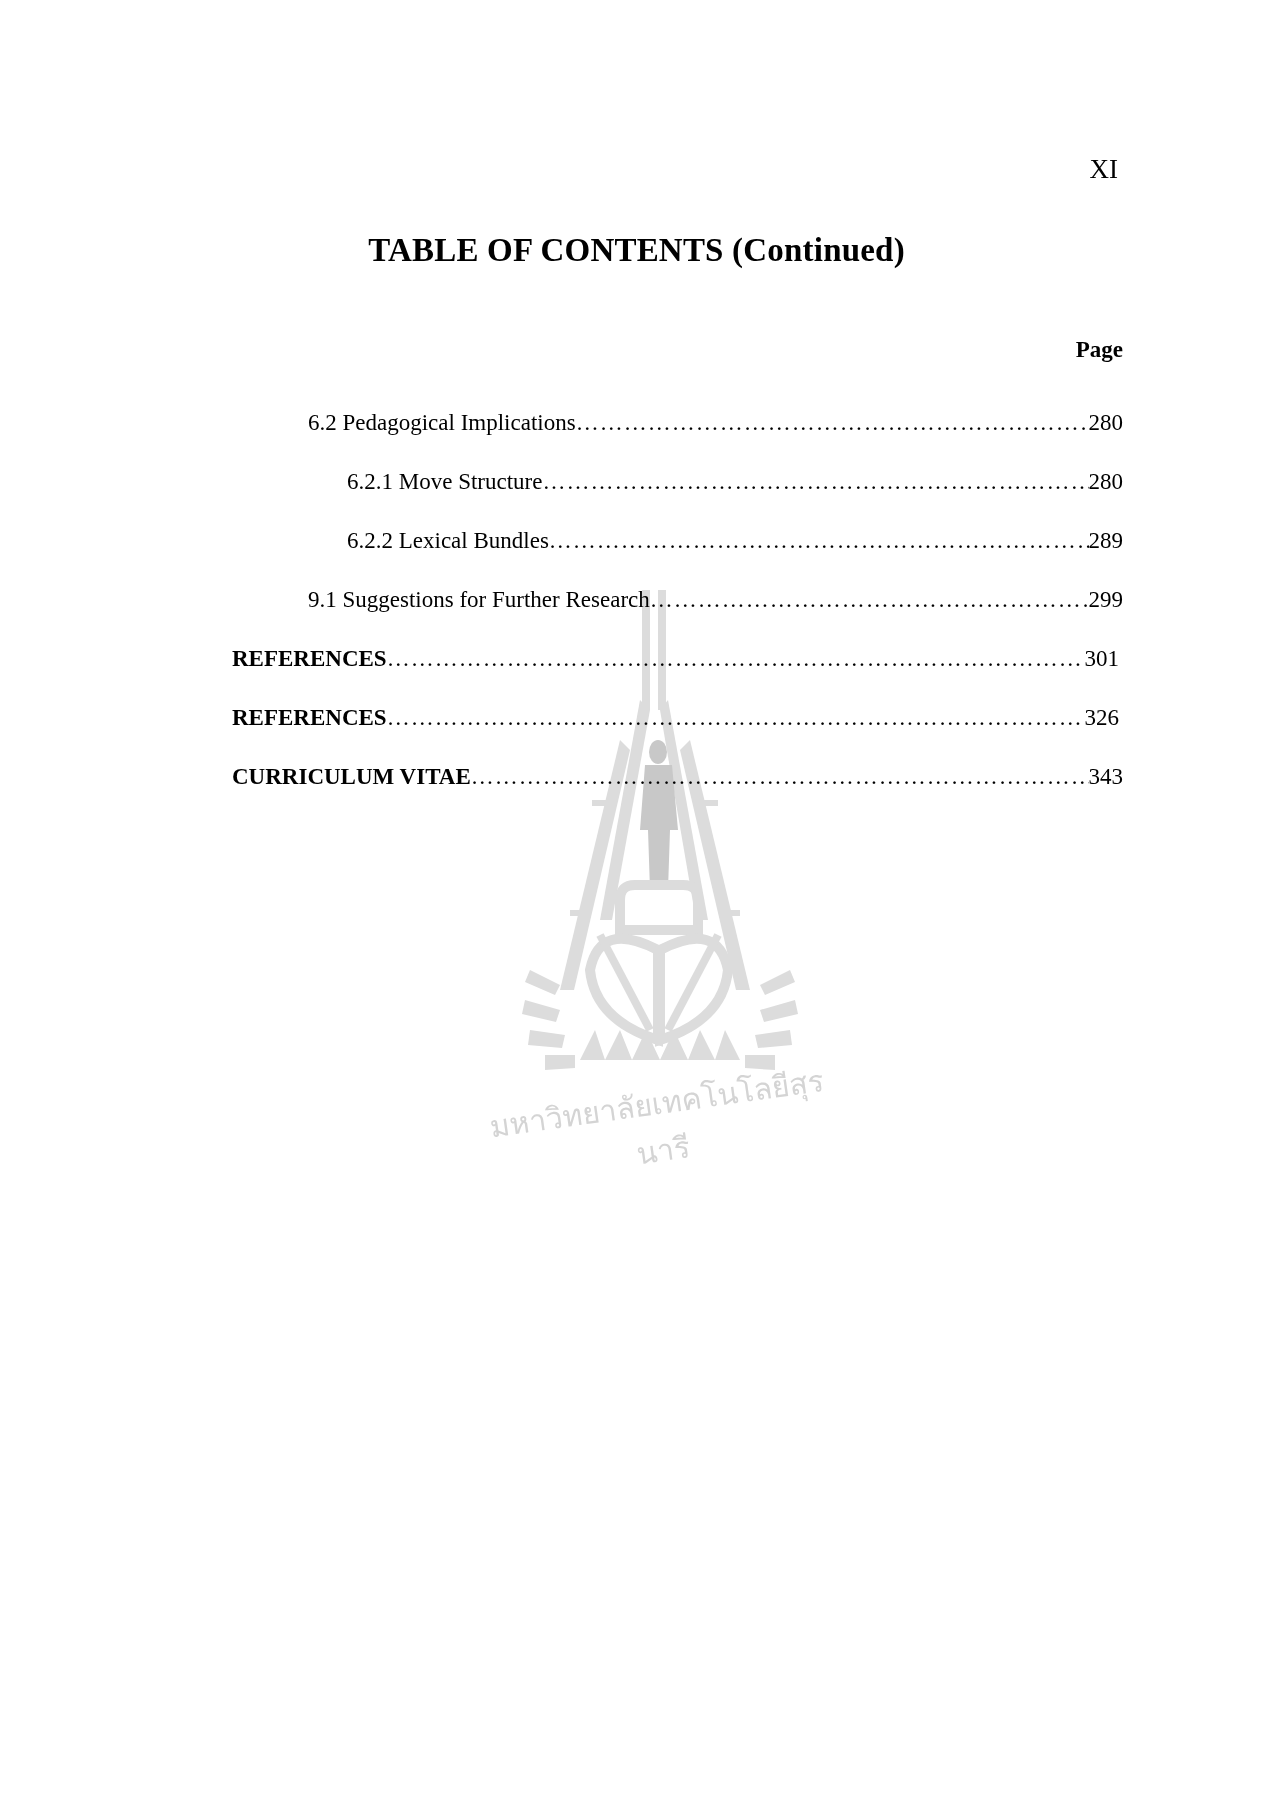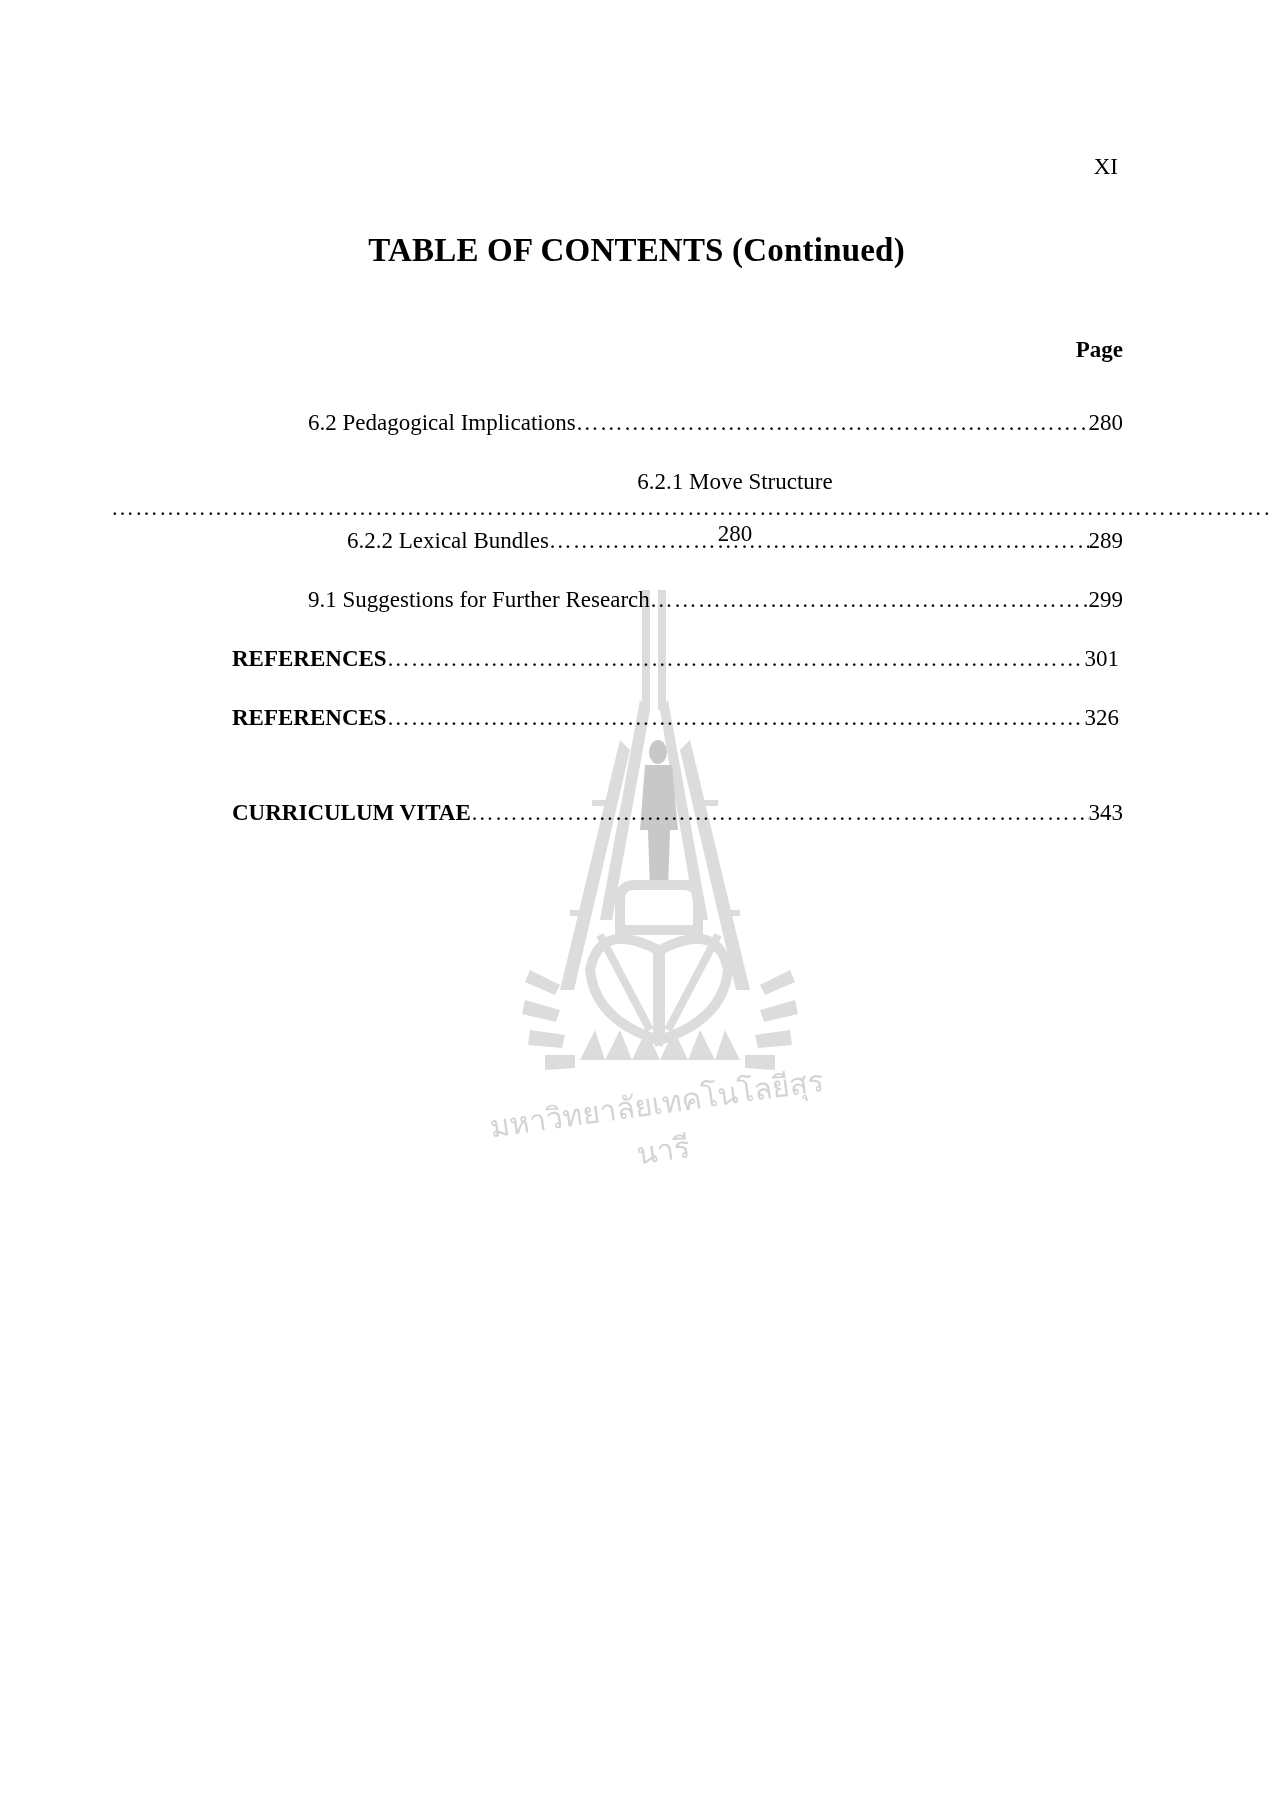--- a/index.html
+++ b/index.html
@@ -1,18 +1,18 @@
 <!DOCTYPE html>
 <html><head>
 <meta charset="utf-8">
 <style>
   html, body { margin:0; padding:0; background:#ffffff; }
   body { width:1273px; height:1800px; position:relative; overflow:hidden;
          font-family:"Liberation Serif", "DejaVu Serif", serif; color:#000; }
-  .page-number { position:absolute; right:155px; top:154px; font-size:23px; }
+  .page-number { position:absolute; right:155px; top:154px; font-size:27px; }
   .title { position:absolute; left:0; right:0; top:232px; text-align:center;
            font-size:33px; font-weight:bold; letter-spacing:0.2px; }
   .page-header { position:absolute; right:150px; top:337px; font-size:23px; font-weight:bold;margin-left:28px; }
   .toc-row { position:absolute; right:150px; display:flex; align-items:center;
              font-size:23px; white-space:nowrap; }
   .toc-row .label { flex:0 0 auto; }
   .toc-row .dots { flex:1 1 auto; overflow:hidden; white-space:nowrap; letter-spacing:1px; }
   .toc-row .num { flex:0 0 auto; }
   .bold { font-weight:bold; }
   .watermark { position:absolute; left:500px; top:590px; width:330px; height:560px; opacity:1; }
@@ -66,21 +66,21 @@
     <path d="M215 470 L225 440 L240 470 Z"></path>
   </g>
 </svg>
 <div style="position:absolute; left:470px; top:1080px; width:380px; font-family:'DejaVu Sans',sans-serif; font-size:30px; color:#d4d4d4; transform:rotate(-8deg); text-align:center;">มหาวิทยาลัยเทคโนโลยีสุรนารี</div>
 
 <div class="toc-row" style="left:308px; top:410px;">
   <span class="label">6.2 Pedagogical Implications</span>
   <span class="dots">…………………………………………………………………………………………………………………………………………</span>
   <span class="num">280</span>
 </div>
-<div class="toc-row" style="left:347px; top:469px;flex-direction:column;">
+<div class="toc-row" style="left:347px; top:469px;">
   <span class="label">6.2.1 Move Structure</span>
   <span class="dots">…………………………………………………………………………………………………………………………………………</span>
   <span class="num">280</span>
 </div>
 <div class="toc-row" style="left:347px; top:528px;">
   <span class="label">6.2.2 Lexical Bundles</span>
   <span class="dots">…………………………………………………………………………………………………………………………………………</span>
   <span class="num">289</span>
 </div>
 <div class="toc-row" style="left:308px; top:587px;">
@@ -91,17 +91,17 @@
 <div class="toc-row" style="left:232px; top:646px; right:154px;">
   <span class="label bold">REFERENCES</span>
   <span class="dots">…………………………………………………………………………………………………………………………………………</span>
   <span class="num">301</span>
 </div>
 <div class="toc-row" style="left:232px; top:705px; right:154px;">
   <span class="label bold">REFERENCES</span>
   <span class="dots">…………………………………………………………………………………………………………………………………………</span>
   <span class="num">326</span>
 </div>
-<div class="toc-row" style="left:232px; top:764px;margin-top:36px;">
+<div class="toc-row" style="left:232px; top:764px;">
   <span class="label bold">CURRICULUM VITAE</span>
   <span class="dots">…………………………………………………………………………………………………………………………………………</span>
   <span class="num">343</span>
 </div>
 
 </body></html>

